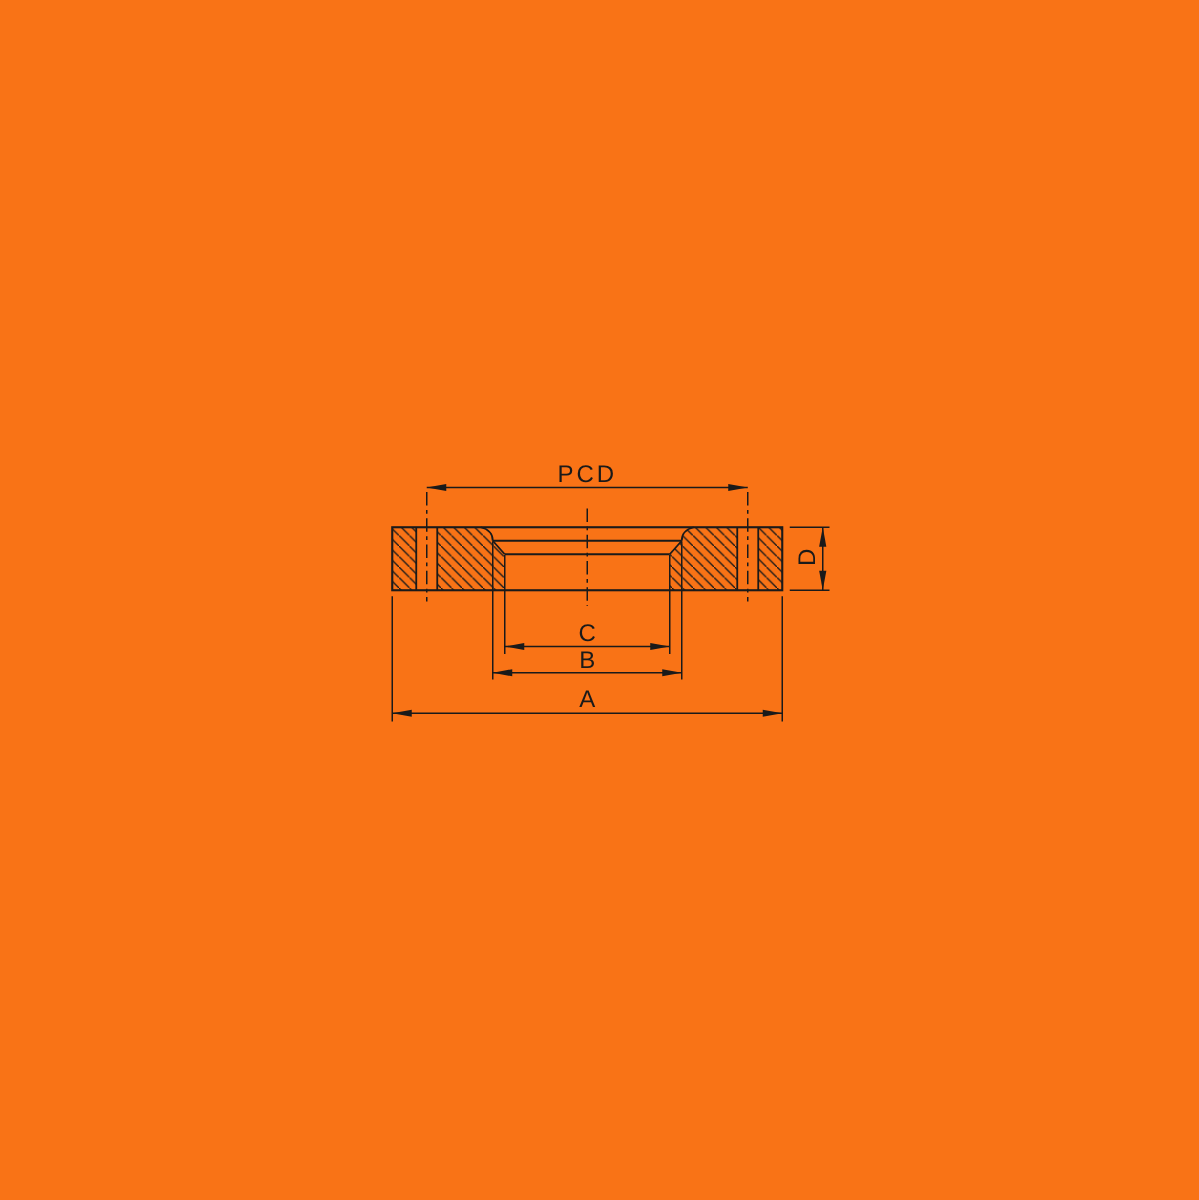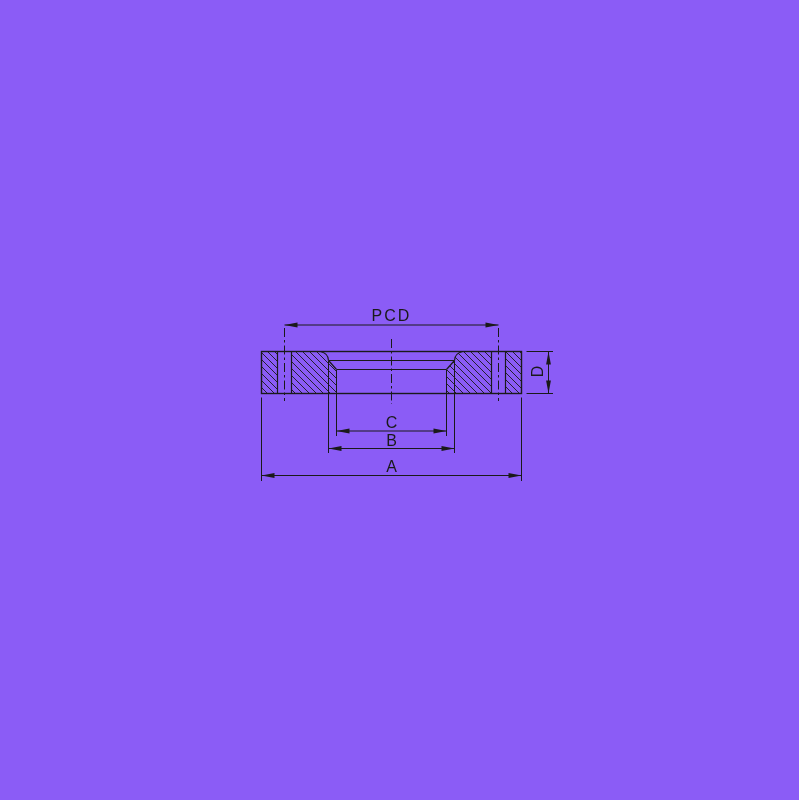--- a/index.html
+++ b/index.html
@@ -8,21 +8,21 @@
     background: #ffffff;
     width: 799px;
     height: 800px;
     overflow: hidden;
     font-family: "Liberation Sans", sans-serif;
   }
   .canvas {
     position: relative;
     width: 799px;
     height: 800px;
-    background: #8b5cf6;
+    background: #f97316;
   }
   svg { display: block; }
   text {
     font-family: "Liberation Sans", sans-serif;
     font-size: 16px;
     fill: #1a1a1a;
     font-weight: 400;
   }
   .dim-label-pcd { letter-spacing: 2px; }
 </style>

